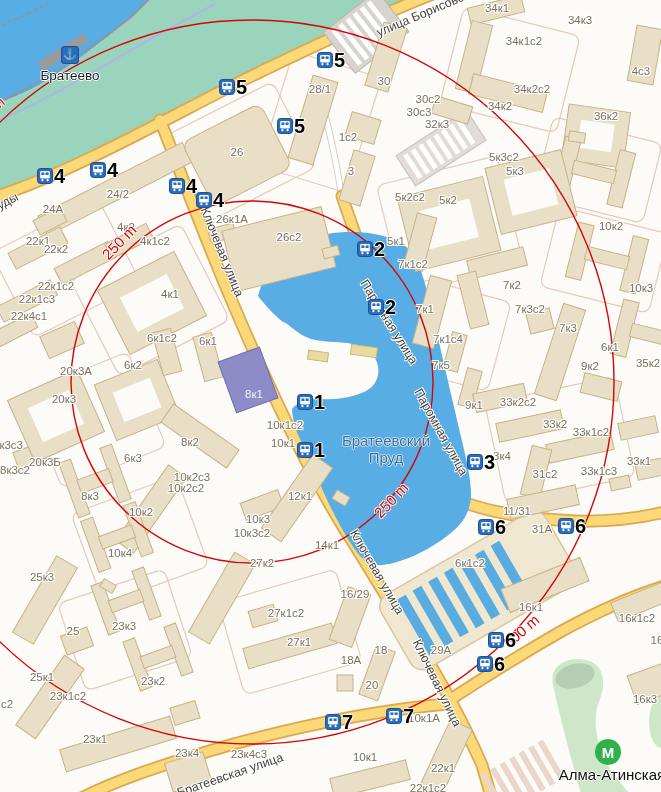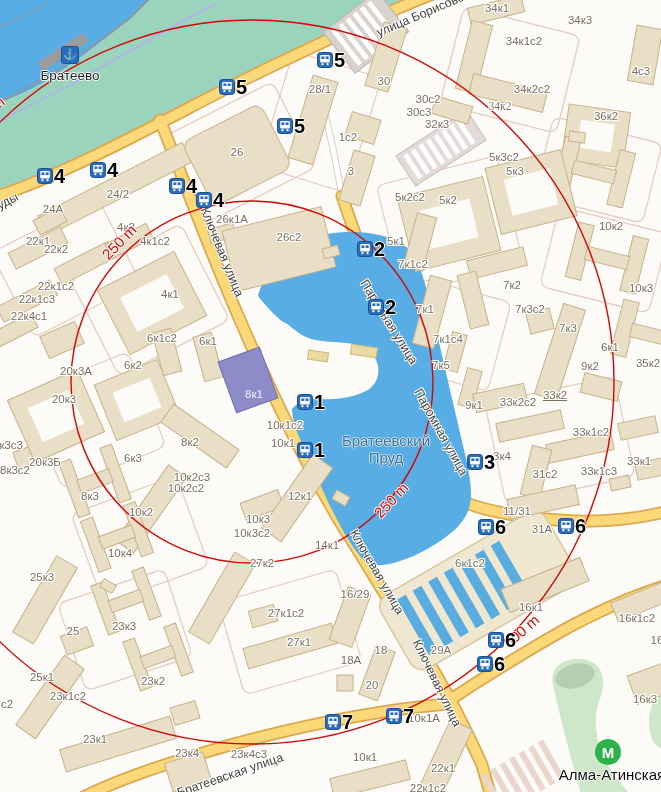--- a/index.html
+++ b/index.html
@@ -396,42 +396,42 @@
       <div class="blabel" style="left: 384px; top: 81px; text-align: right;">30</div>
       <div class="blabel" style="left: 428px; top: 99px;">30с2</div>
       <div class="blabel" style="left: 419px; top: 112px;">30с3</div>
       <div class="blabel" style="left: 437px; top: 124px;">32к3</div>
       <div class="blabel" style="left: 348px; top: 137px;">1с2</div>
       <div class="blabel" style="left: 351px; top: 171px;">3</div>
       <div class="blabel" style="left: 497px; top: 8px;">34к1</div>
       <div class="blabel" style="left: 580px; top: 20px;">34к3</div>
       <div class="blabel" style="left: 524px; top: 41px;">34к1с2</div>
       <div class="blabel" style="left: 532px; top: 89px;">34к2с2</div>
-      <div class="blabel" style="left: 500px; top: 106px; font-family: Liberation Serif, serif;">34к2</div>
+      <div class="blabel" style="left: 500px; top: 106px;">34к2</div>
       <div class="blabel" style="left: 606px; top: 116px;">36к2</div>
       <div class="blabel" style="left: 641px; top: 71px;">4с3</div>
       <div class="blabel" style="left: 611px; top: 226px;">10к2</div>
       <div class="blabel" style="left: 641px; top: 288px;">10к3</div>
       <div class="blabel" style="left: 410px; top: 197px;">5к2с2</div>
       <div class="blabel" style="left: 448px; top: 200px;">5к2</div>
       <div class="blabel" style="left: 504px; top: 157px;">5к3с2</div>
       <div class="blabel" style="left: 515px; top: 171px;">5к3</div>
       <div class="blabel" style="left: 396px; top: 241px;">5к1</div>
       <div class="blabel" style="left: 413px; top: 264px;">7к1с2</div>
       <div class="blabel" style="left: 425px; top: 309px;">7к1</div>
       <div class="blabel" style="left: 512px; top: 285px;">7к2</div>
       <div class="blabel" style="left: 530px; top: 309px;">7к3с2</div>
       <div class="blabel" style="left: 568px; top: 328px;">7к3</div>
       <div class="blabel" style="left: 448px; top: 339px;">7к1с4</div>
       <div class="blabel" style="left: 441px; top: 365px;">7к5</div>
       <div class="blabel" style="left: 590px; top: 366px;">9к2</div>
       <div class="blabel" style="left: 648px; top: 363px;">35к2</div>
       <div class="blabel" style="left: 474px; top: 405px;">9к1</div>
       <div class="blabel" style="left: 518px; top: 402px;">33к2с2</div>
-      <div class="blabel" style="left: 555px; top: 395px; text-decoration: underline;">33к2</div>
+      <div class="blabel" style="left: 555px; top: 424px;">33к2</div>
       <div class="blabel" style="left: 591px; top: 432px;">33к1с2</div>
       <div class="blabel" style="left: 599px; top: 471px;">33к1с3</div>
       <div class="blabel" style="left: 639px; top: 461px;">33к1</div>
       <div class="blabel" style="left: 545px; top: 474px;">31с2</div>
       <div class="blabel" style="left: 517px; top: 511px;">11/31</div>
       <div class="blabel" style="left: 542px; top: 529px;">31А</div>
       <div class="blabel" style="left: 502px; top: 456px;">3к4</div>
       <div class="blabel" style="left: 76px; top: 371px;">20к3А</div>
       <div class="blabel" style="left: 64px; top: 399px;">20к3</div>
       <div class="blabel" style="left: 45px; top: 462px;">20к3Б</div>

